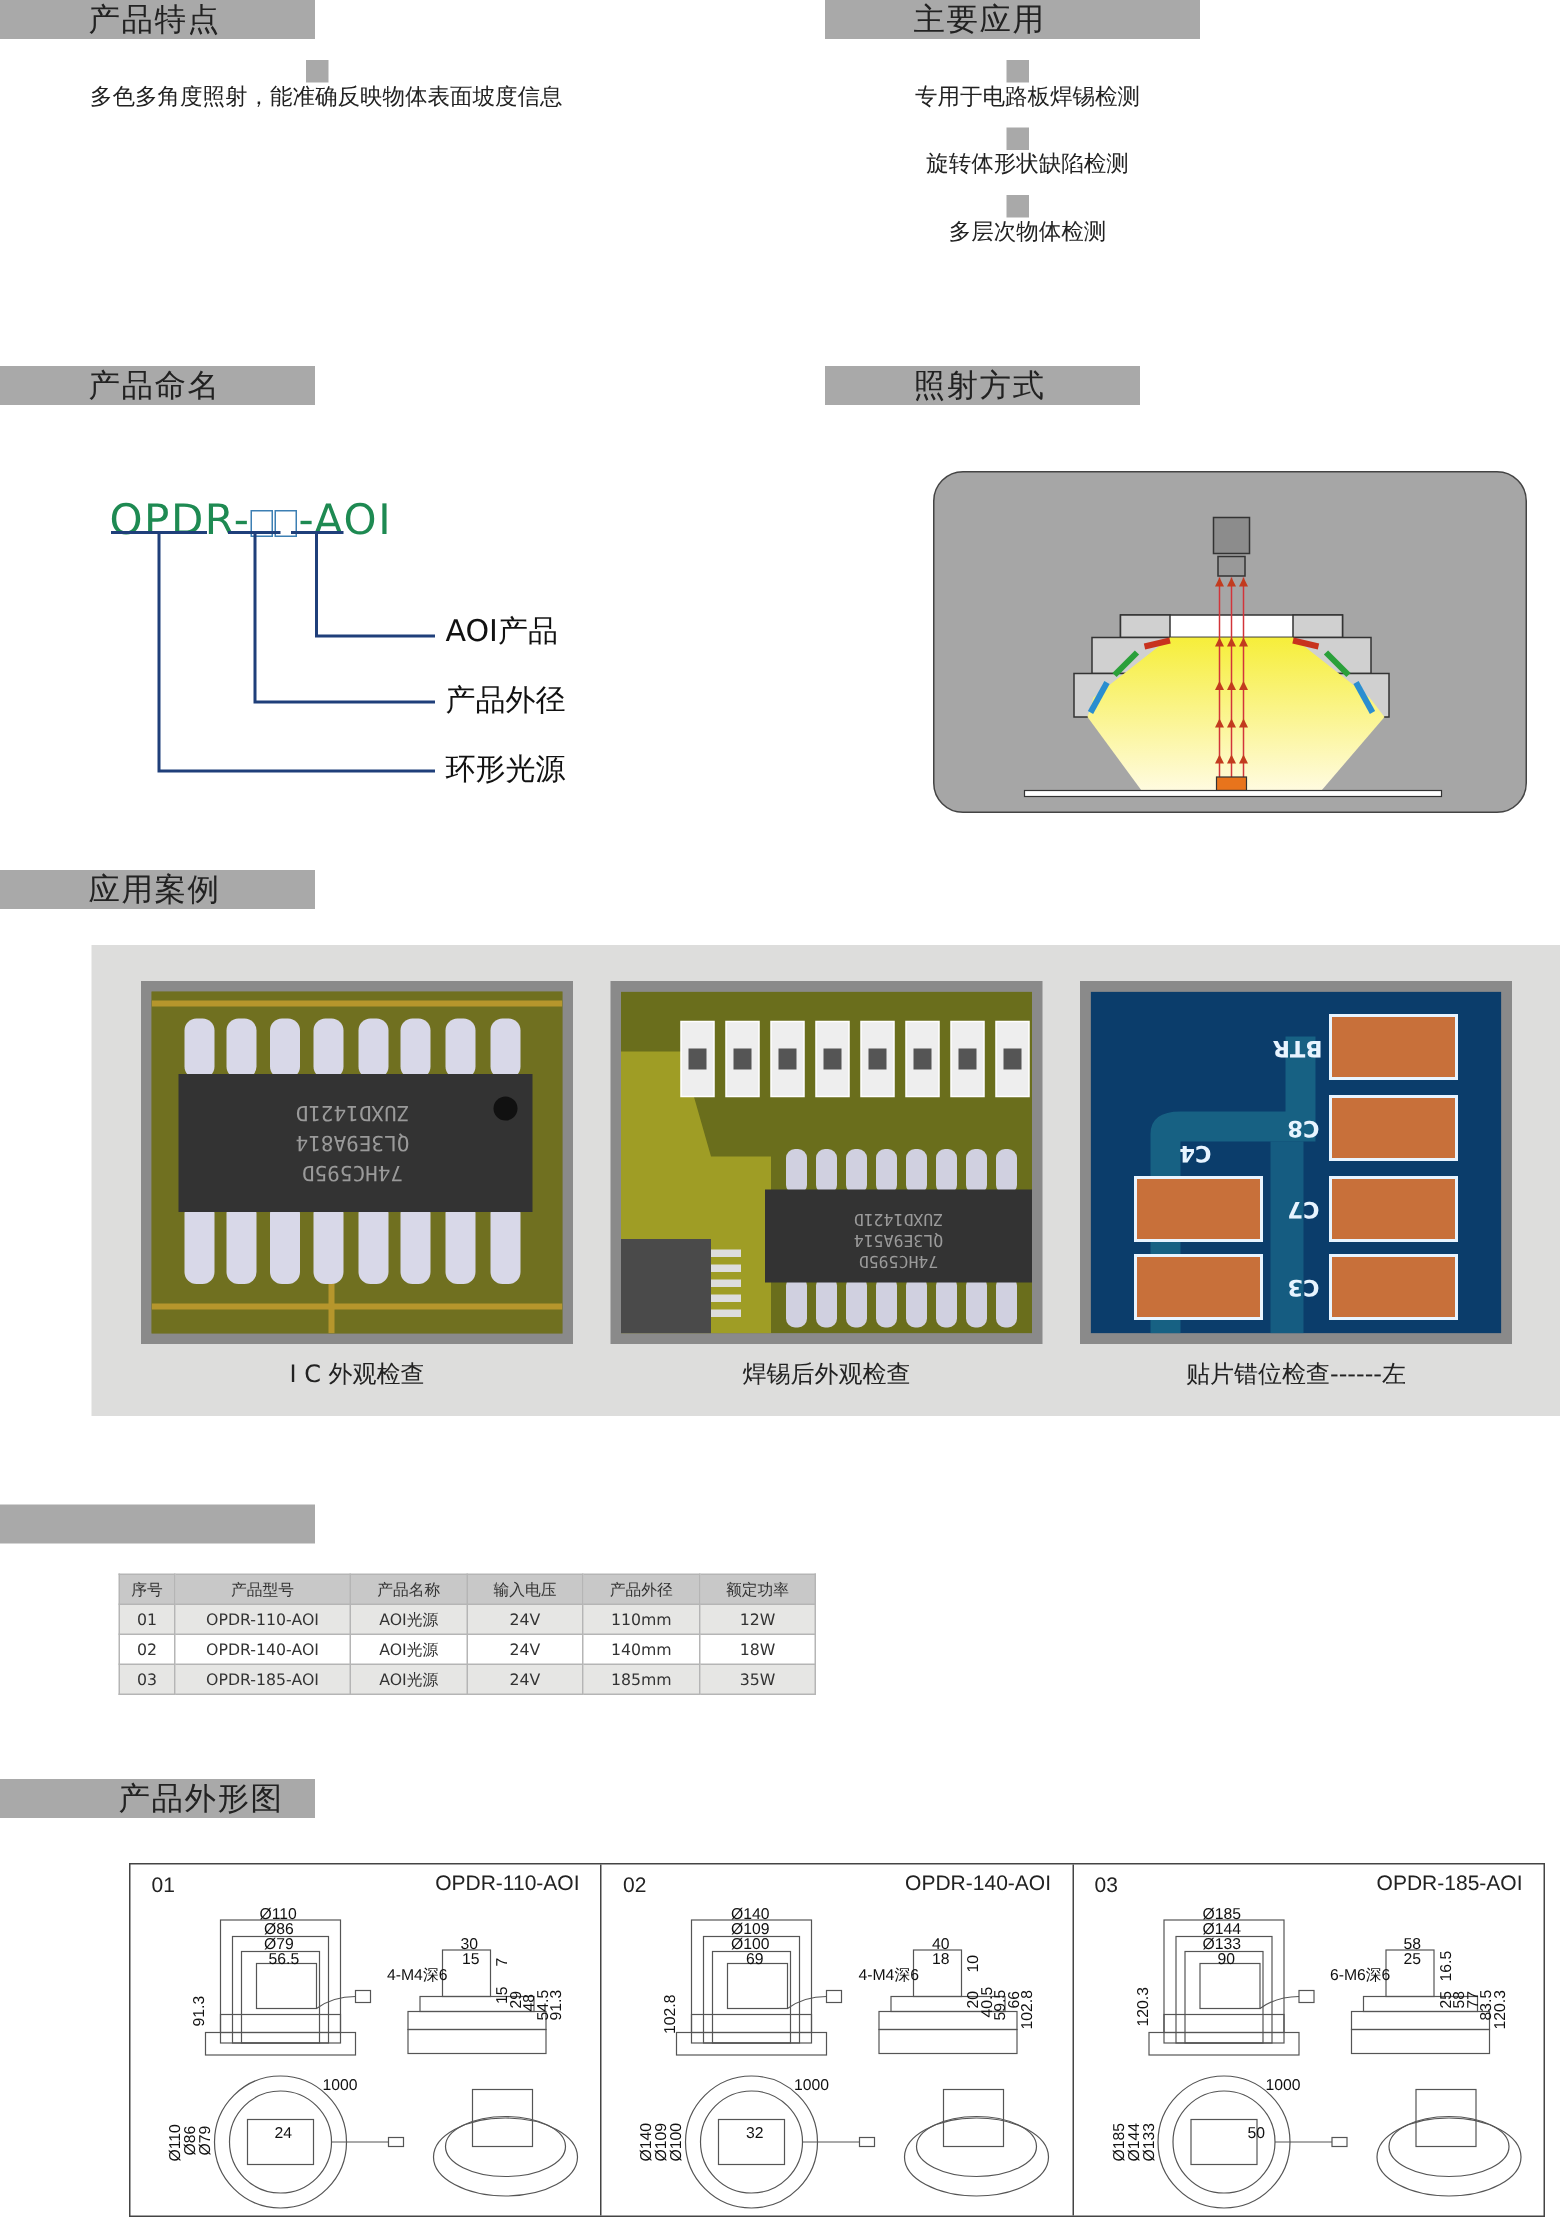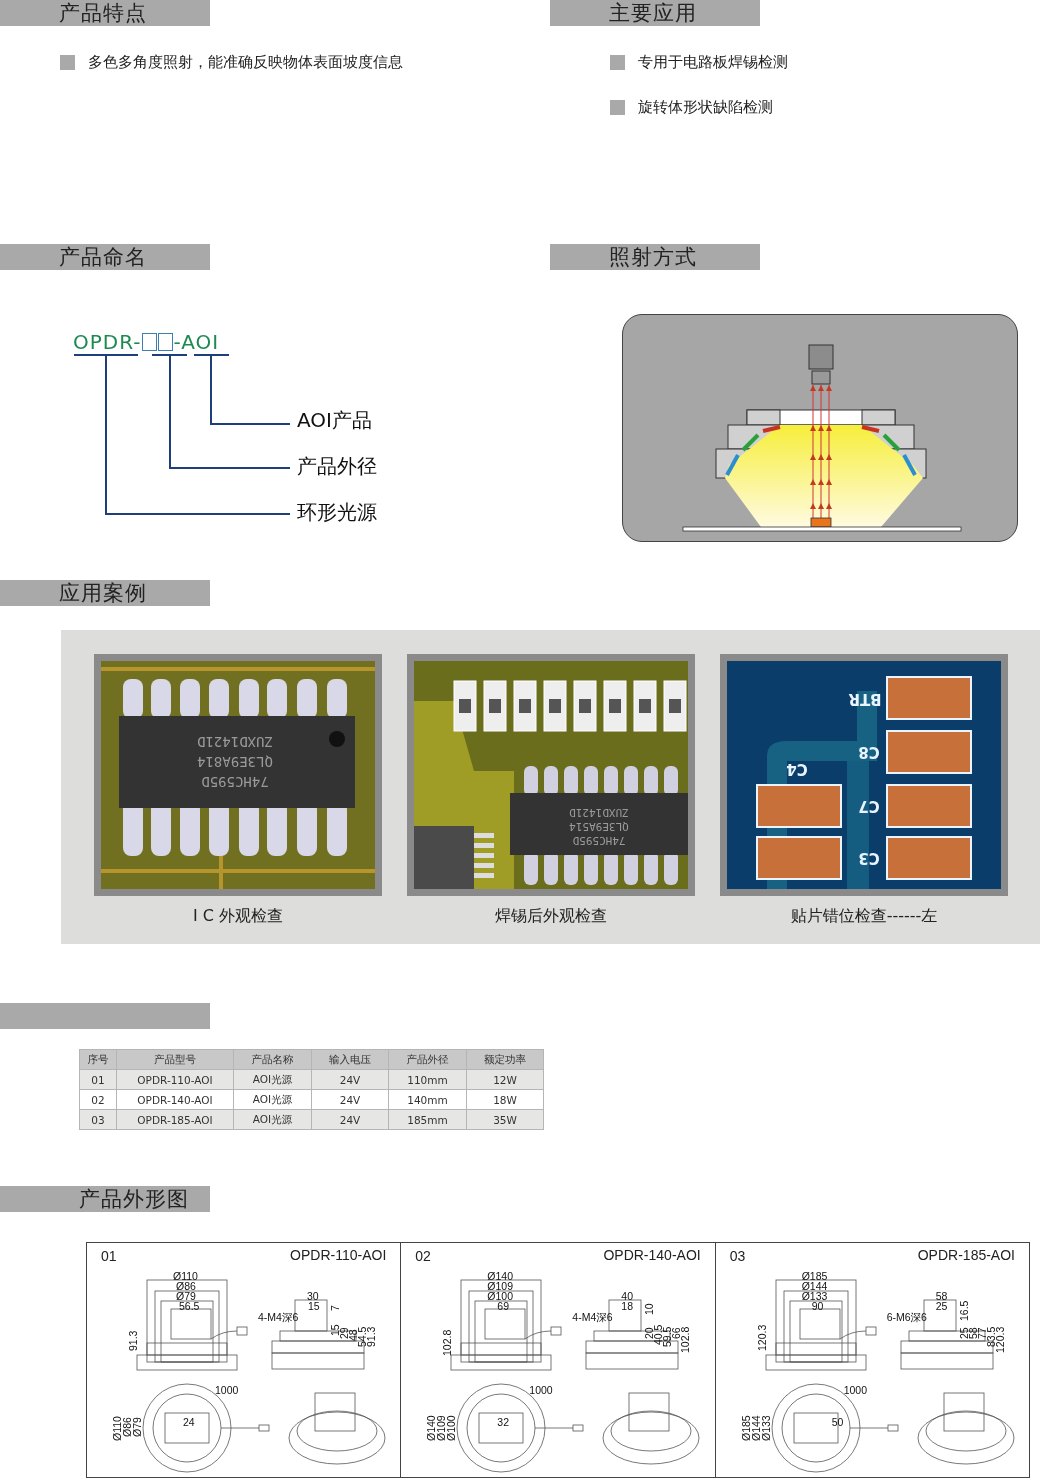--- a/index.html
+++ b/index.html
@@ -1,26 +1,26 @@
 <!DOCTYPE html>
 <html><head>
 <meta charset="utf-8">
 <style>
   * { margin:0; padding:0; box-sizing:border-box; }
   body { width:1040px; height:1478px; background:#ffffff; position:relative; overflow:hidden;
          font-family:"DejaVu Sans", sans-serif; color:#222; }
   .sec-bar { position:absolute; height:26px; background:#a9a9a9; }
   .sec-bar span { position:absolute; top:-1px; font-size:21px; color:#222; letter-spacing:1px; }
   .bullet-list { position:absolute; list-style:none; }
-  .bullet-list li { height:45px; display:flex; align-items:center; font-size:15px; color:#222; }
+  .bullet-list li { height:45px; display:flex; align-items:center; font-size:15px; color:#222;flex-direction:column; }
   .bullet-list li .sq { width:15px; height:15px; background:#a9a9a9; margin-right:13px; flex:none; }
 
   
   .naming { position:absolute; left:0; top:300px; width:520px; height:250px; }
-  .naming .code { position:absolute; left:73px; top:30px; font-size:20px; color:#1e8a52; letter-spacing:1px; }
+  .naming .code { position:absolute; left:73px; top:30px; font-size:28px; color:#1e8a52; letter-spacing:1px; }
   .naming .code .box { display:inline-block; width:15px; height:18px; border:1.5px solid #3c7fb3; vertical-align:-2px; margin-right:1px; }
   .naming .lbl { position:absolute; left:297px; font-size:20px; color:#111; }
 
   
   .illum { position:absolute; left:622px; top:314px; width:396px; height:228px; background:#a6a6a6;
            border:1.5px solid #444; border-radius:20px; overflow:hidden; }
 
   
   .cases { position:absolute; left:61px; top:630px; width:979px; height:314px; background:#dddddc; }
   .case { position:absolute; top:24px; width:288px; height:242px; background:#8a8a8a; padding:7px; }
@@ -49,31 +49,35 @@
 <div class="sec-bar" style="left:0;top:0;width:210px;">
   <span style="left:59px;">产品特点</span>
 </div>
 <ul class="bullet-list" style="left:60px;top:40px;">
   <li>
       <span class="sq"></span>
       <span>多色多角度照射，能准确反映物体表面坡度信息</span>
     </li>
 </ul>
 
-<div class="sec-bar" style="left:550px;top:0;width:210px;">
+<div class="sec-bar" style="left:550px;top:0;width:250px;">
   <span style="left:59px;">主要应用</span>
 </div>
 <ul class="bullet-list" style="left:610px;top:40px;">
   <li>
       <span class="sq"></span>
       <span>专用于电路板焊锡检测</span>
     </li>
   <li>
       <span class="sq"></span>
       <span>旋转体形状缺陷检测</span>
+    </li>
+  <li>
+      <span class="sq"></span>
+      <span>多层次物体检测</span>
     </li>
 </ul>
 
 <div class="sec-bar" style="left:0;top:244px;width:210px;">
   <span style="left:59px;">产品命名</span>
 </div>
 <div class="naming">
   <div class="code">
     <span>OPDR-</span><span class="box"></span><span class="box"></span><span>-AOI</span>
   </div>

